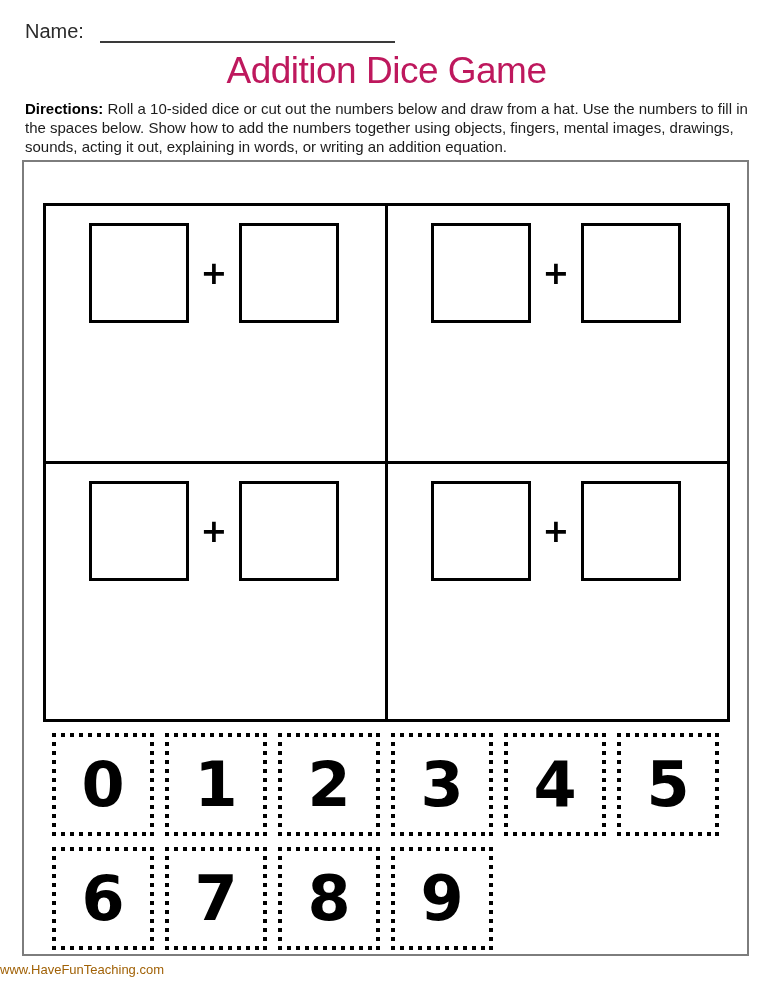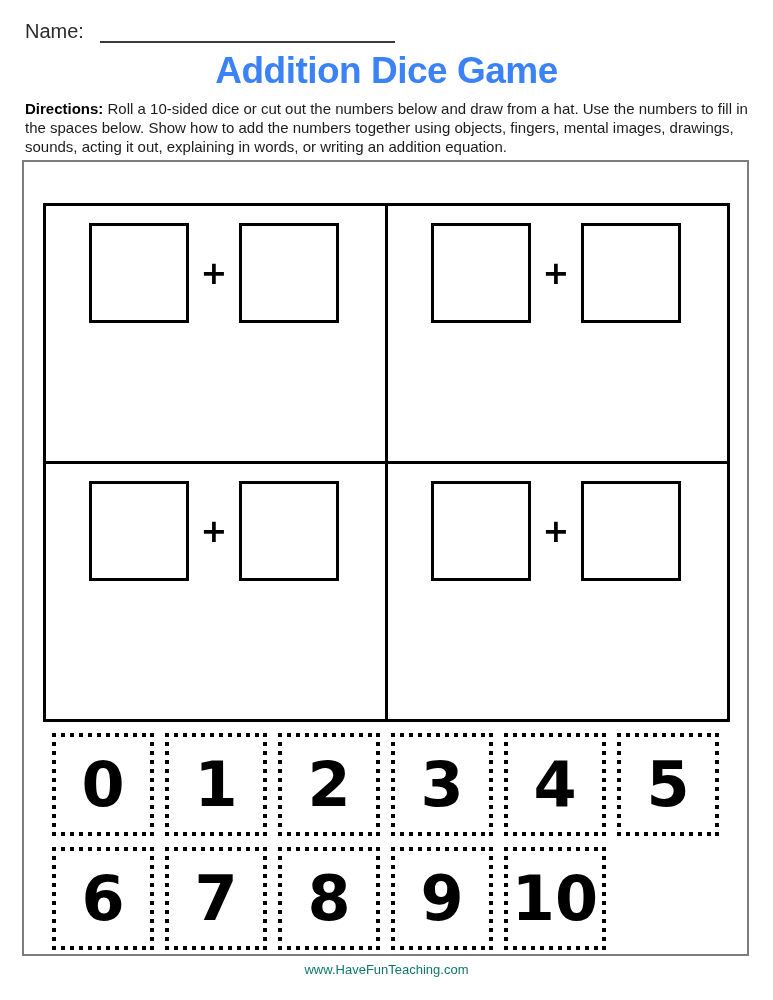--- a/index.html
+++ b/index.html
@@ -25,23 +25,23 @@
     display: inline-block;
     width: 295px;
     height: 20px;
     margin-left: 16px;
     border-bottom: 2px solid #3a3a3a;
   }
   .page-title {
     margin-top: 7px;
     text-align: center;
     font-size: 37px;
-    font-weight: bold;
+    font-weight: normal;
     letter-spacing: -0.5px;
-    color: #3b82f6;
+    color: #be185d;
   }
 
   
   .directions {
     margin: 7px 24px 8px 25px;
     font-size: 15px;
     line-height: 19px;
     color: #1c1c1c;
   }
   .directions b { color: #000; }
@@ -116,23 +116,22 @@
     background-position: left top, left bottom, left top, right top;
     background-size: 100% 4px, 100% 4px, 4px 100%, 4px 100%;
     background-repeat: no-repeat;
   }
 
   
   .footer {
     position: absolute;
     left: 0; top: 962px;
     width: 773px;
-    text-align: center;
     font-size: 13px;
-    color: #0f766e;
+    color: #a16207;
   }
 </style>
 </head>
 <body>
 
 <div class="name-row">
   <span>Name:</span>
   <span class="name-line"></span>
 </div>
 
@@ -188,18 +187,17 @@
     <div class="card">3</div>
     <div class="card">4</div>
     <div class="card">5</div>
   </div>
 
   <div class="cards-row second">
     <div class="card">6</div>
     <div class="card">7</div>
     <div class="card">8</div>
     <div class="card">9</div>
-    <div class="card">10</div>
   </div>
 
 </div>
 
 <div class="footer">www.HaveFunTeaching.com</div>
 
 </body></html>

